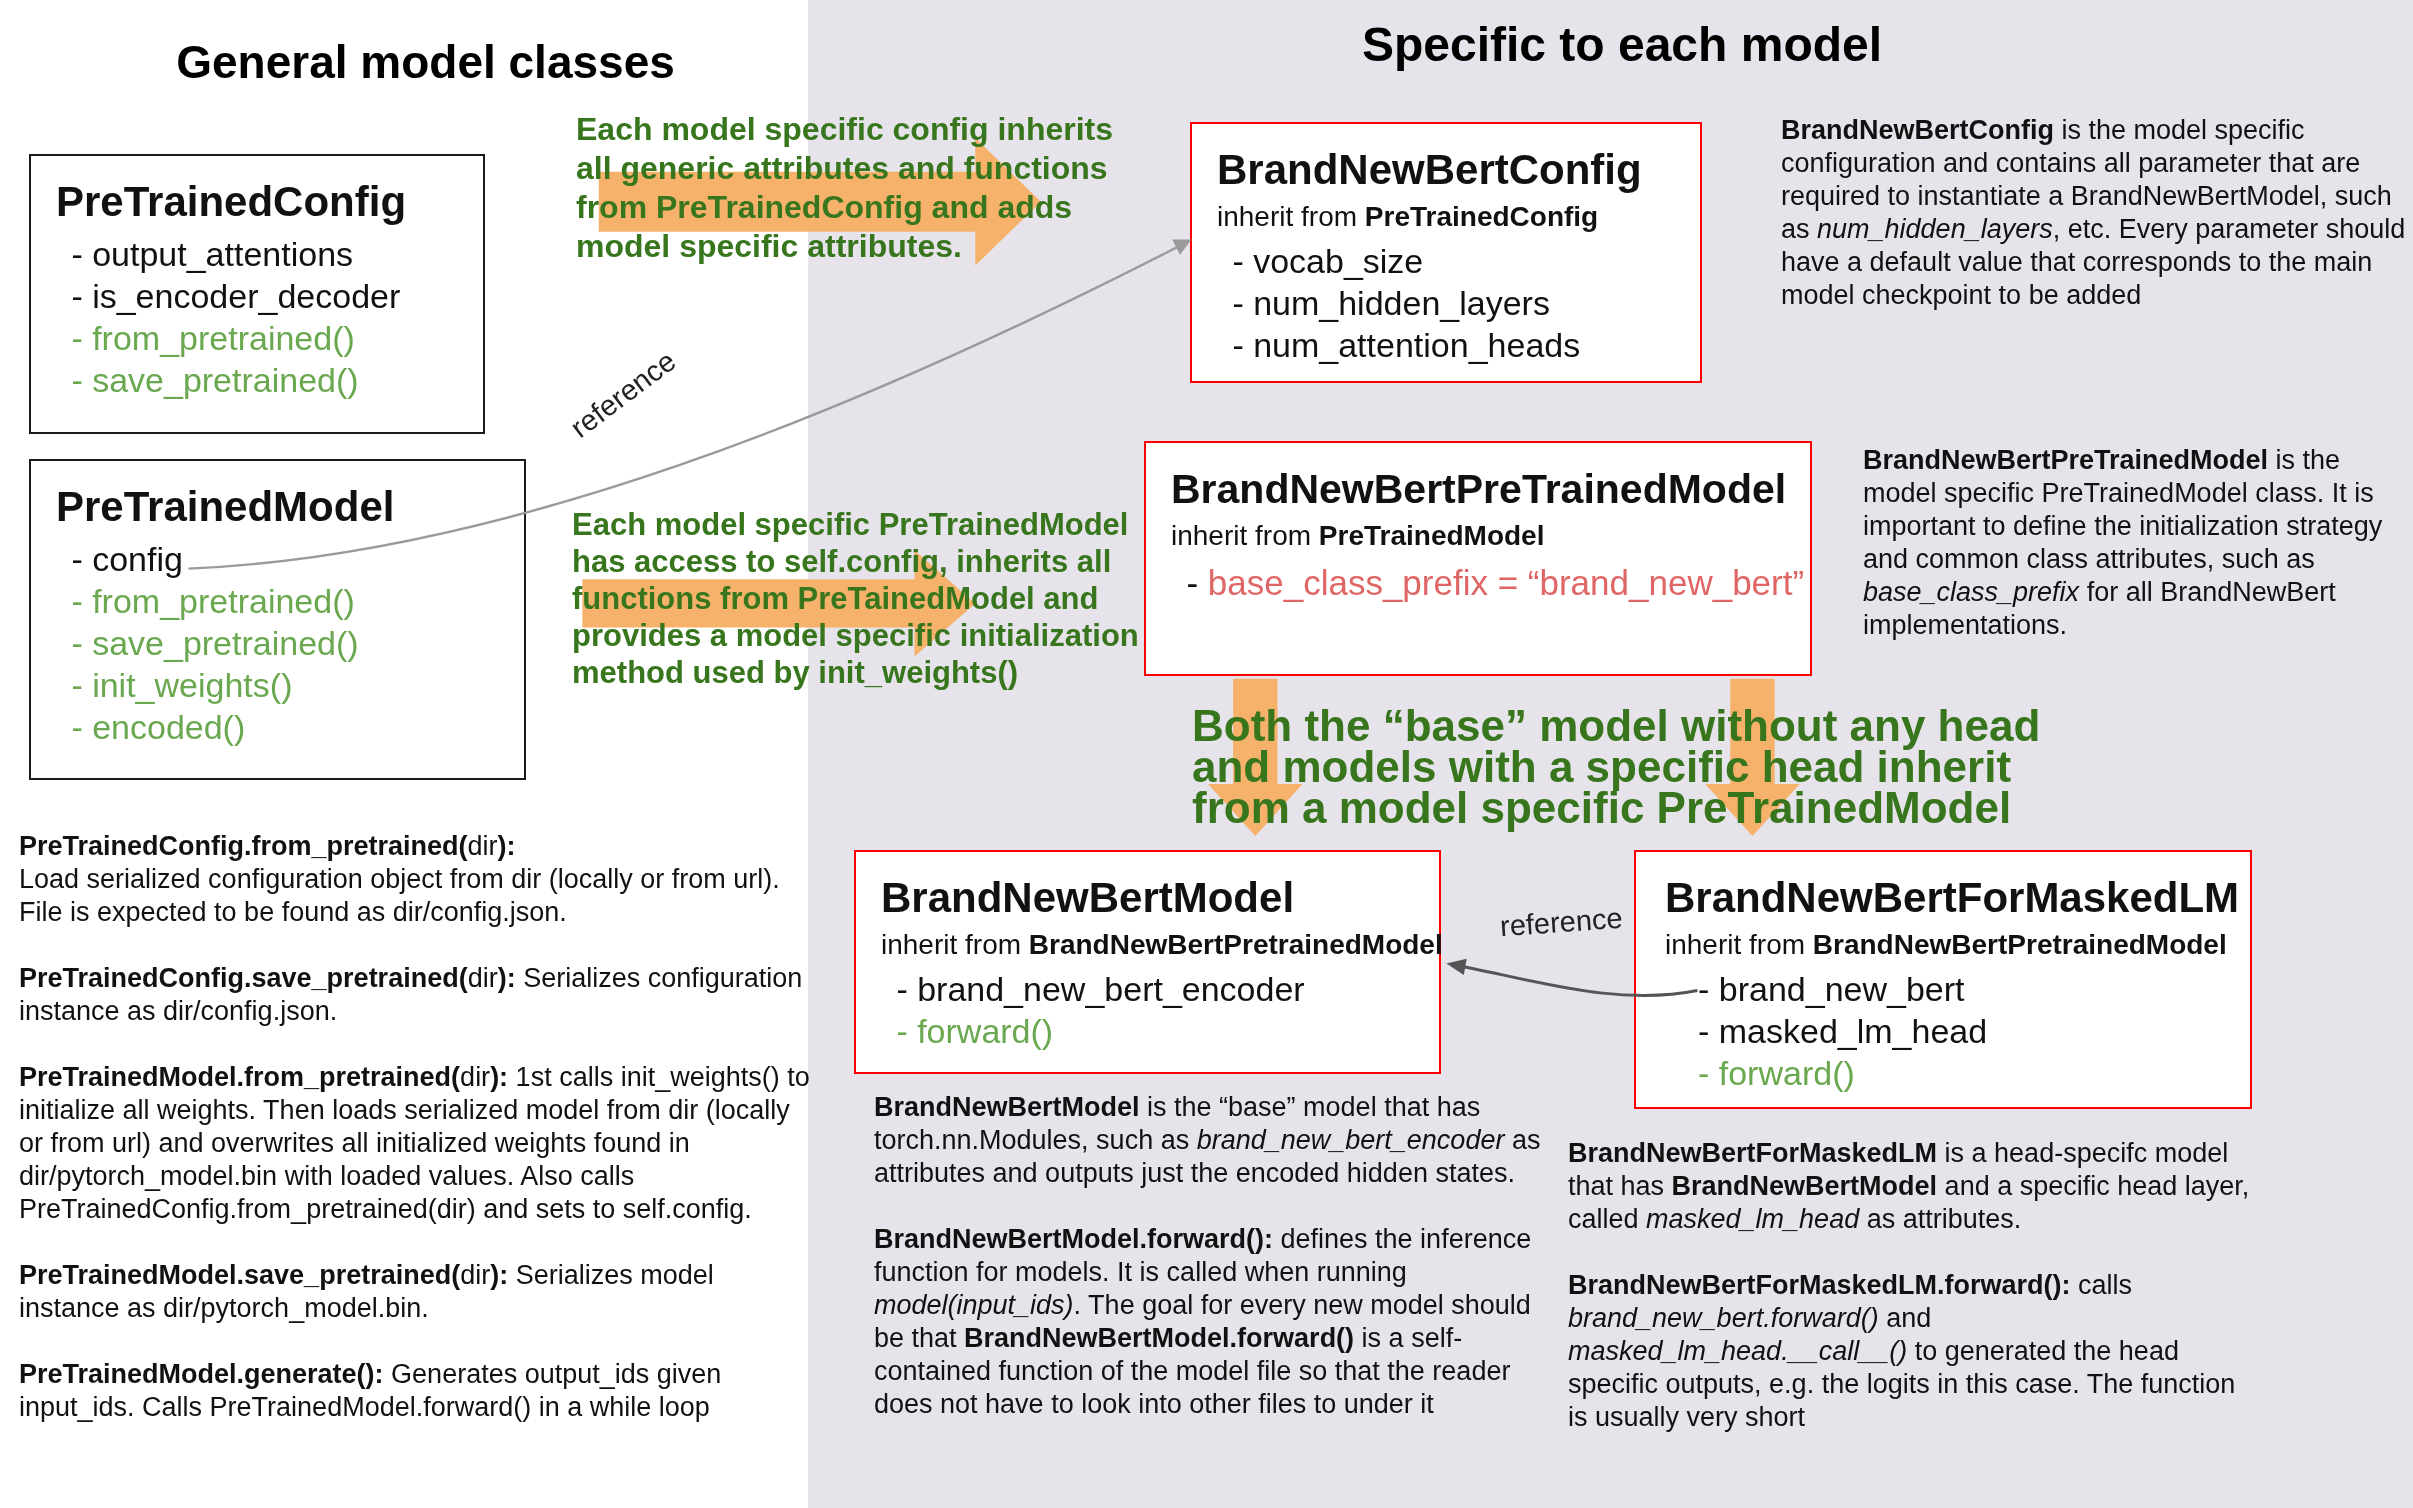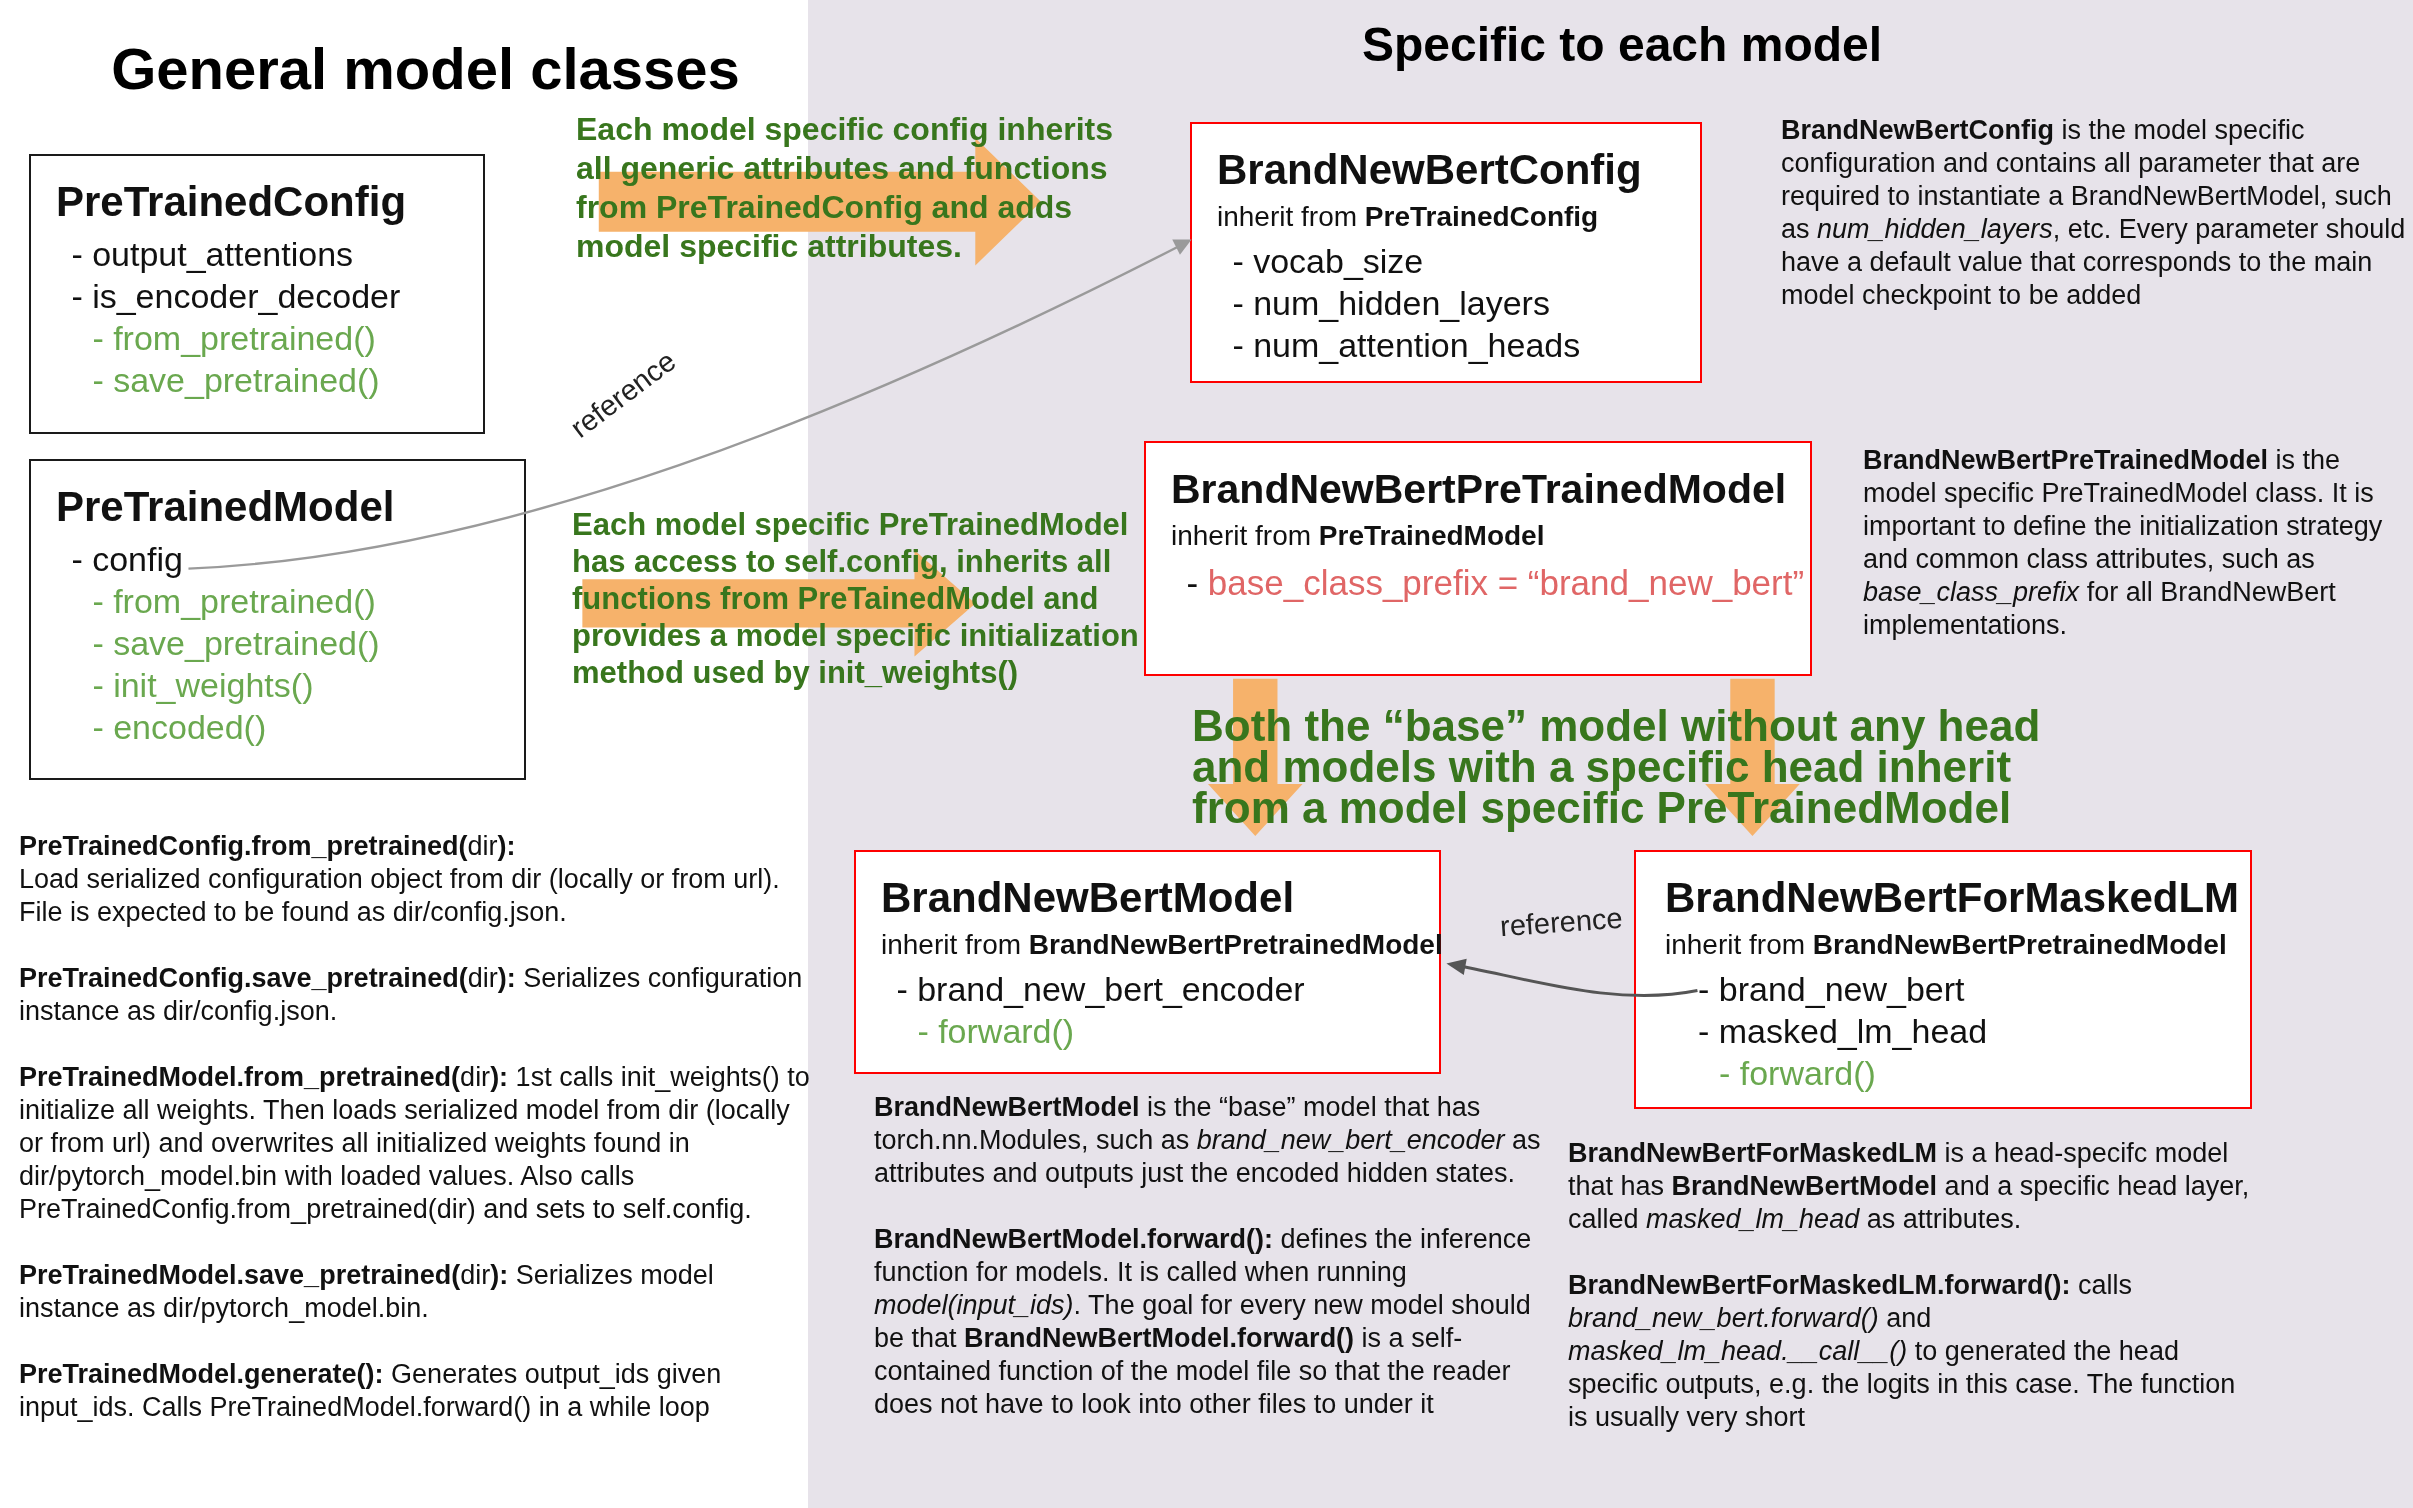--- a/index.html
+++ b/index.html
@@ -10,21 +10,21 @@
   svg.layer.top{z-index:3;}
   .heading{position:absolute;z-index:2;font-weight:bold;color:#000;text-align:center;}
   .box{position:absolute;z-index:2;box-sizing:border-box;background:#fff;padding:21px 19.3px 0 25px;}
   .box.black{border:2.9px solid #1a1a1a;background:transparent;}
   .box.red{border:2.9px solid #fe0000;background:#fff;}
   .box-title{font-weight:bold;font-size:42px;line-height:50px;white-space:nowrap;}
   .inherit{font-size:28px;line-height:35px;margin-top:3.9px;white-space:nowrap;}
   .members{margin-top:5.8px;margin-left:15.4px;}
   .member{font-size:34px;line-height:42px;white-space:nowrap;}
   .member.big{font-size:35px;line-height:48px;}
-  .c-green{color:#6aa84f;margin-left:21px;}
+  .c-green{color:#6aa84f;}
   .c-red{color:#e06666;}
   .annot{position:absolute;z-index:2;color:#38761d;font-weight:bold;}
   .annot .ln{white-space:nowrap;}
   .a1{font-size:32px;line-height:39px;}
   .a2{font-size:31px;line-height:37px;}
   .a3{font-size:44px;line-height:41px;}
   .textcol{position:absolute;z-index:2;}
   .para{font-size:27px;line-height:33px;margin:0 0 33px 0;white-space:pre-wrap;}
   .ref-label{position:absolute;z-index:3;font-size:29px;color:#222;white-space:nowrap;}
   .orange{fill:#f6b26b;}
@@ -36,21 +36,21 @@
 
   <div class="right-bg"></div>
 
   <svg class="layer" width="2414" height="1508" viewBox="0 0 2500 1562">
     <polygon class="orange" points="620,178 1010,178 1010,143 1078,209 1010,275 1010,240 620,240"></polygon>
     <polygon class="orange" points="603,600 947,600 947,570 1010,625 947,680 947,650 603,650"></polygon>
     <polygon class="orange" points="1277,703 1323,703 1323,812 1349,812 1300,866 1251,812 1277,812"></polygon>
     <polygon class="orange" points="1792,703 1838,703 1838,812 1864,812 1815,866 1766,812 1792,812"></polygon>
   </svg>
 
-  <div class="heading" style="left:97px;top:35px;width:657px;font-size:58px;">General model classes</div>
+  <div class="heading" style="left:97px;top:35px;width:657px;font-size:46px;">General model classes</div>
   <div class="heading" style="left:1313px;top:17.4px;width:618px;font-size:48px;">Specific to each model</div>
 
   <div class="box black" style="left:29px;top:154px;width:456px;height:280px;">
     <div class="box-title">PreTrainedConfig</div>
     <div class="members">
       <div class="member"><span>- output_attentions</span></div>
       <div class="member"><span>- is_encoder_decoder</span></div>
       <div class="member"><span class="c-green">- from_pretrained()</span></div>
       <div class="member"><span class="c-green">- save_pretrained()</span></div>
     </div>

